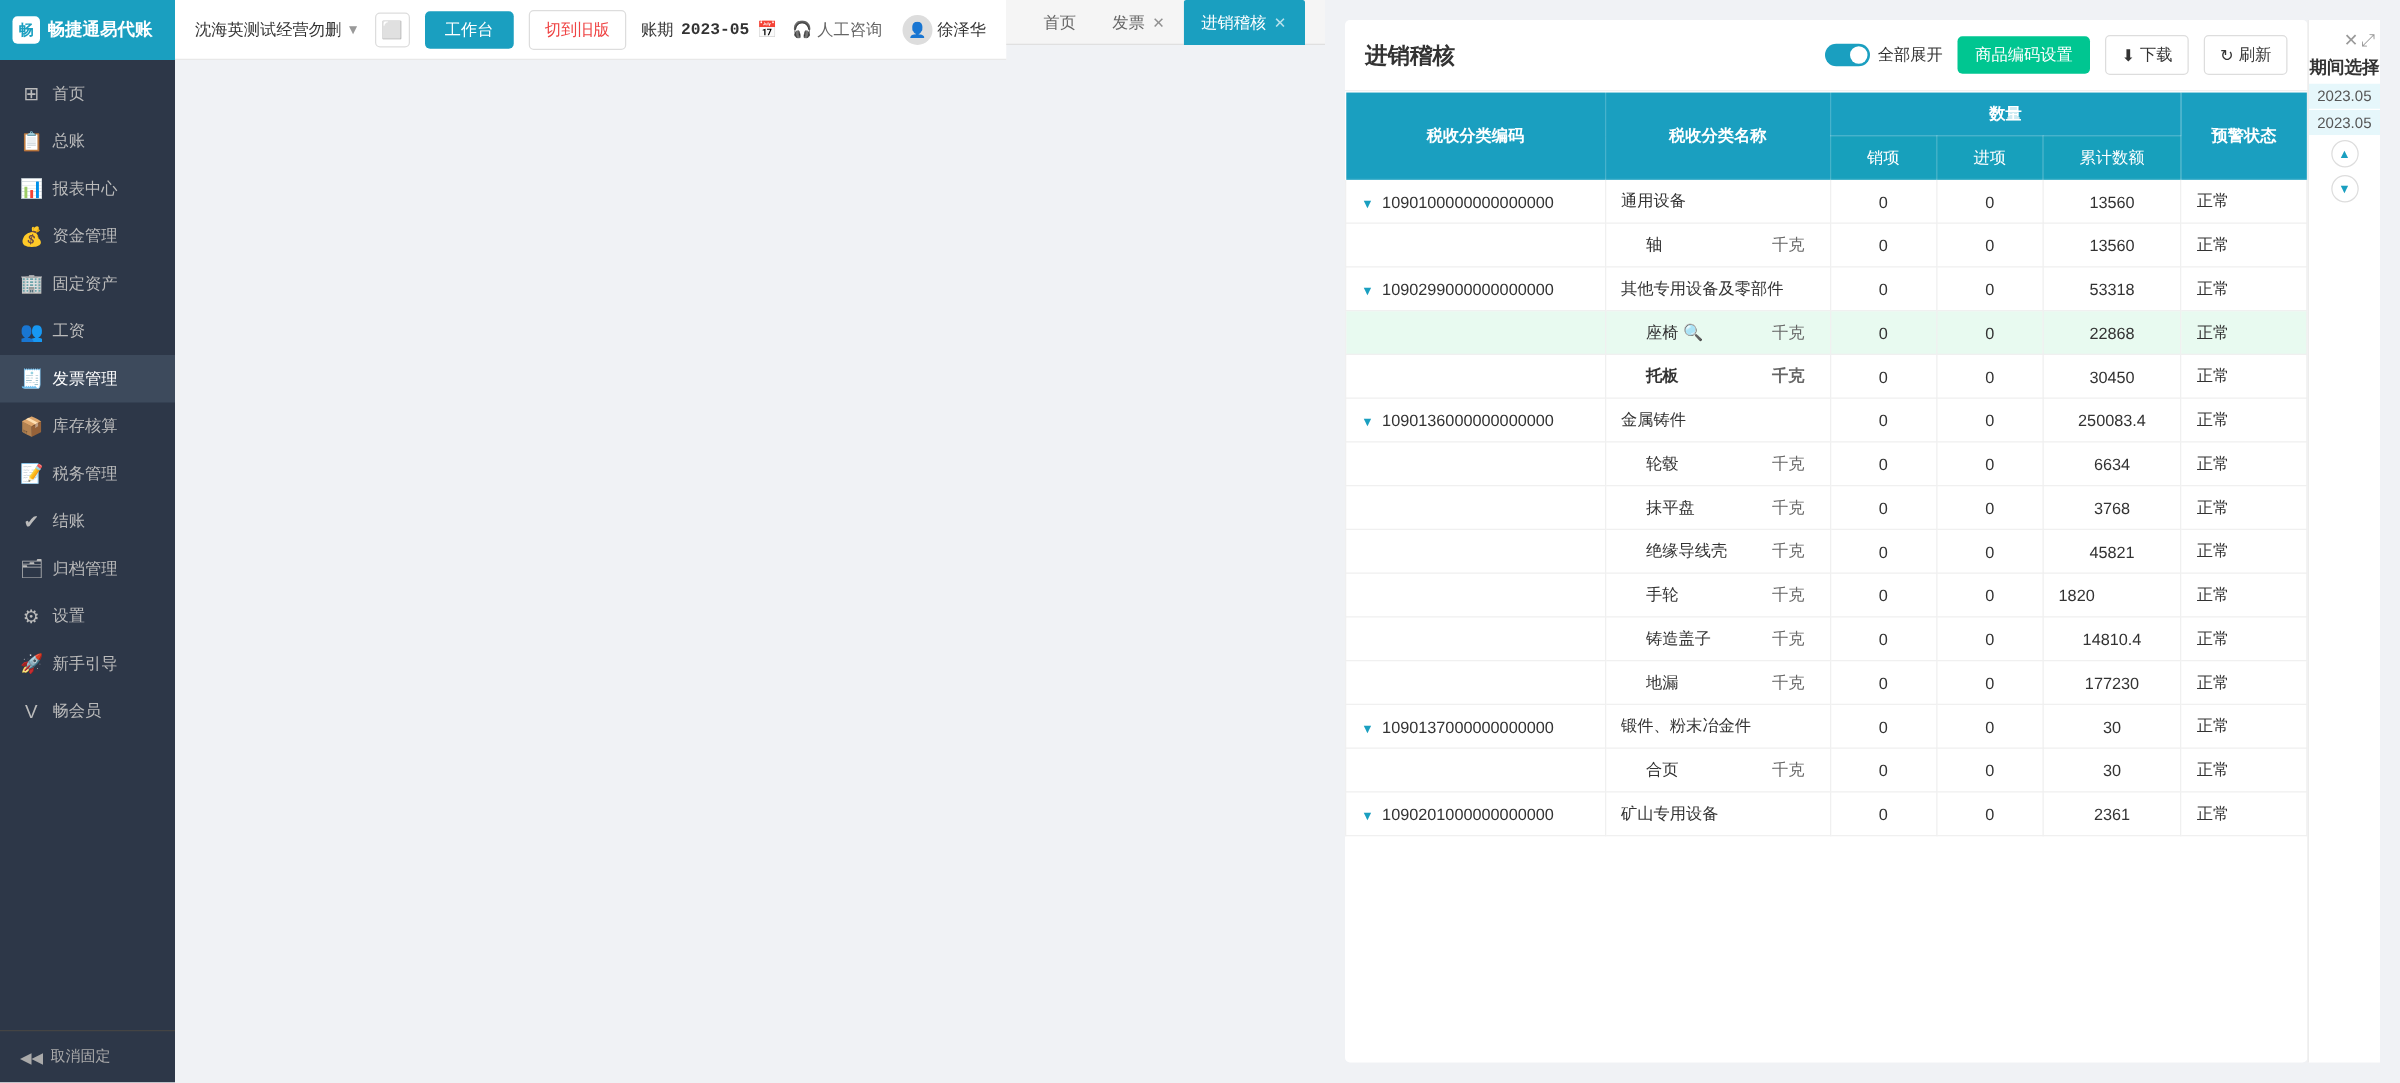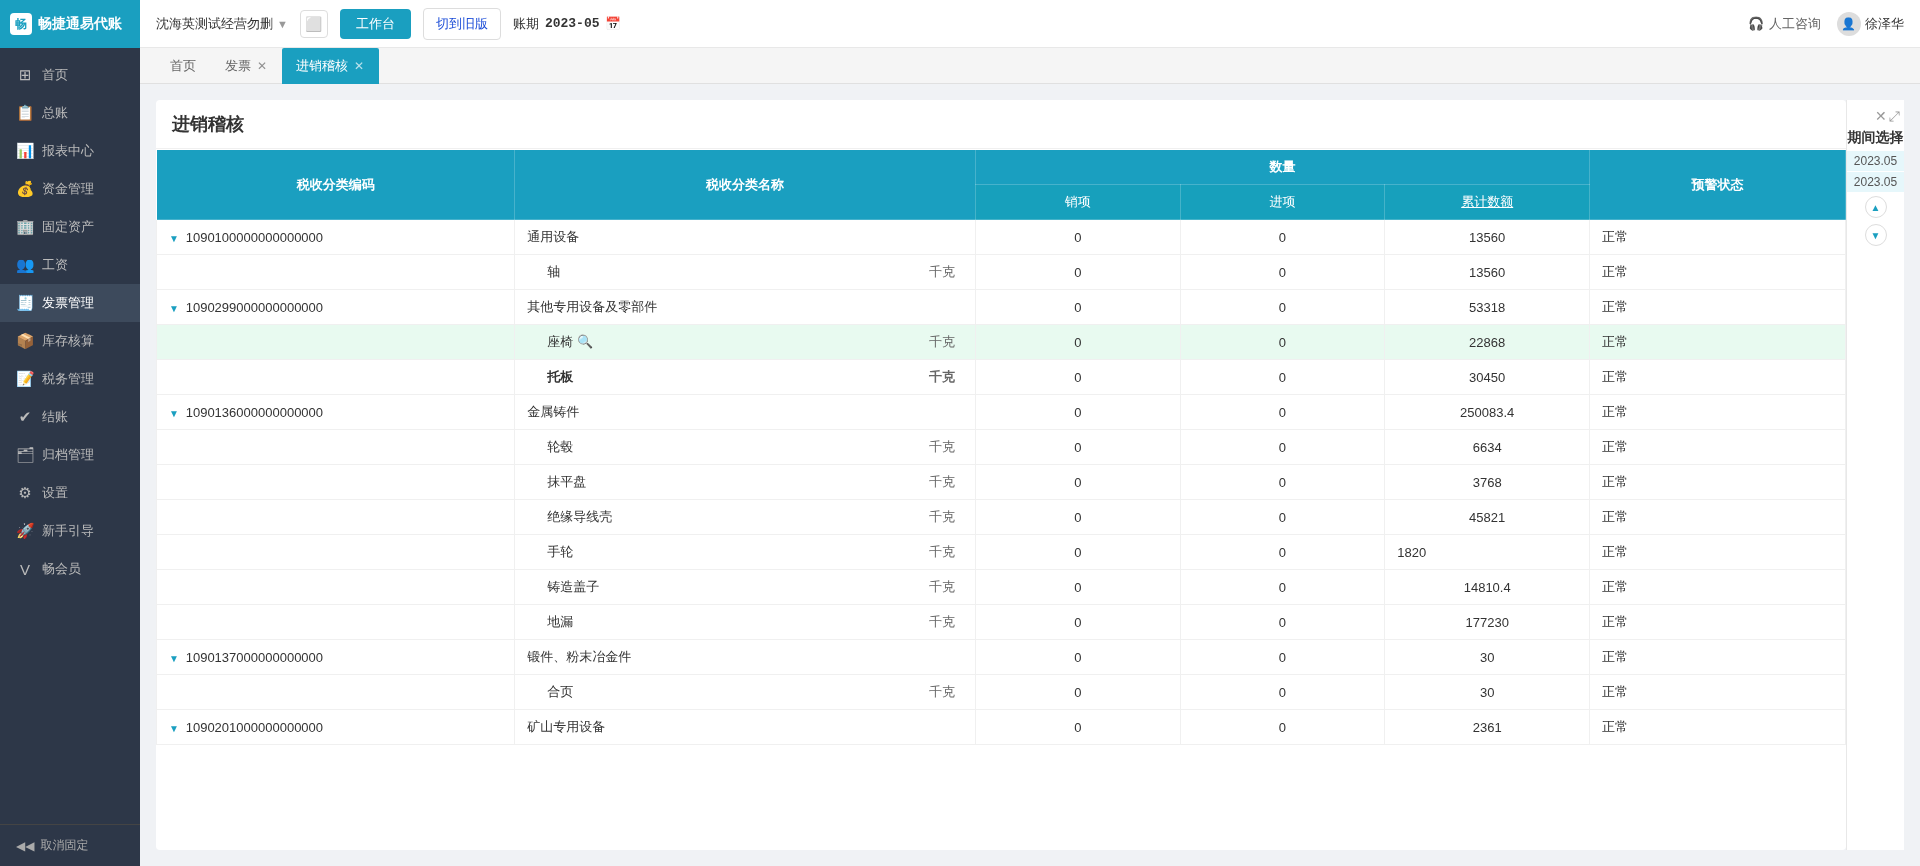--- a/index.html
+++ b/index.html
@@ -57,21 +57,21 @@
       font-size: 12px;
       display: flex;
       align-items: center;
       gap: 6px;
     }
 
     
     .main {
       flex: 1;
       display: flex;
-      flex-direction: column;
+      flex-direction: row;
       height: 866px;
       overflow: hidden;
     }
 
     
     .topbar {
       background: white;
       height: 48px;
       display: flex;
       align-items: center;
@@ -103,21 +103,21 @@
       background: #1a9fc0;
       color: white;
       border: none;
       border-radius: 4px;
       padding: 6px 16px;
       cursor: pointer;
       font-size: 13px;
     }
     .topbar-switch-btn {
       background: white;
-      color: #1d4ed8;
+      color: #ef4444;
       border: 1px solid #ddd;
       border-radius: 4px;
       padding: 6px 12px;
       cursor: pointer;
       font-size: 13px;
     }
     .topbar-period {
       display: flex;
       align-items: center;
       gap: 6px;
@@ -502,35 +502,52 @@
         <span>进销稽核</span>
         <span class="tab-close">✕</span>
       </div>
     </div>
 
   <div class="content">
     <div class="page-wrapper">
 
       <div class="page-header">
         <span class="page-title">进销稽核</span>
+        <div class="page-header-actions">
+          <div class="toggle-switch">
+            <div class="toggle-track">
+              <div class="toggle-thumb"></div>
+            </div>
+            <span>全部展开</span>
+          </div>
+          <button class="action-btn">商品编码设置</button>
+          <button class="action-btn-outline">
+            <span>⬇</span>
+            <span>下载</span>
+          </button>
+          <button class="action-btn-outline">
+            <span>↻</span>
+            <span>刷新</span>
+          </button>
+        </div>
       </div>
 
       <div class="table-wrapper">
         <table>
           <thead>
             <tr>
               <th rowspan="2" style="width:280px;">税收分类编码</th>
               <th rowspan="2" style="width:360px;">税收分类名称</th>
               <th colspan="3">数量</th>
               <th rowspan="2" style="width:200px;">预警状态</th>
             </tr>
             <tr>
               <th style="width:160px;">销项</th>
               <th style="width:160px;">进项</th>
-              <th style="width:160px;text-decoration:underline;">累计数额</th>
+              <th style="width:160px;">累计数额</th>
             </tr>
           </thead>
           <tbody id="table-body">
               <tr>
       <td style="color:#333;">
         <span class="tree-expand">▼ </span>1090100000000000000
       </td>
       <td>通用设备</td>
       <td style="text-align:center">0</td>
       <td style="text-align:center">0</td>

